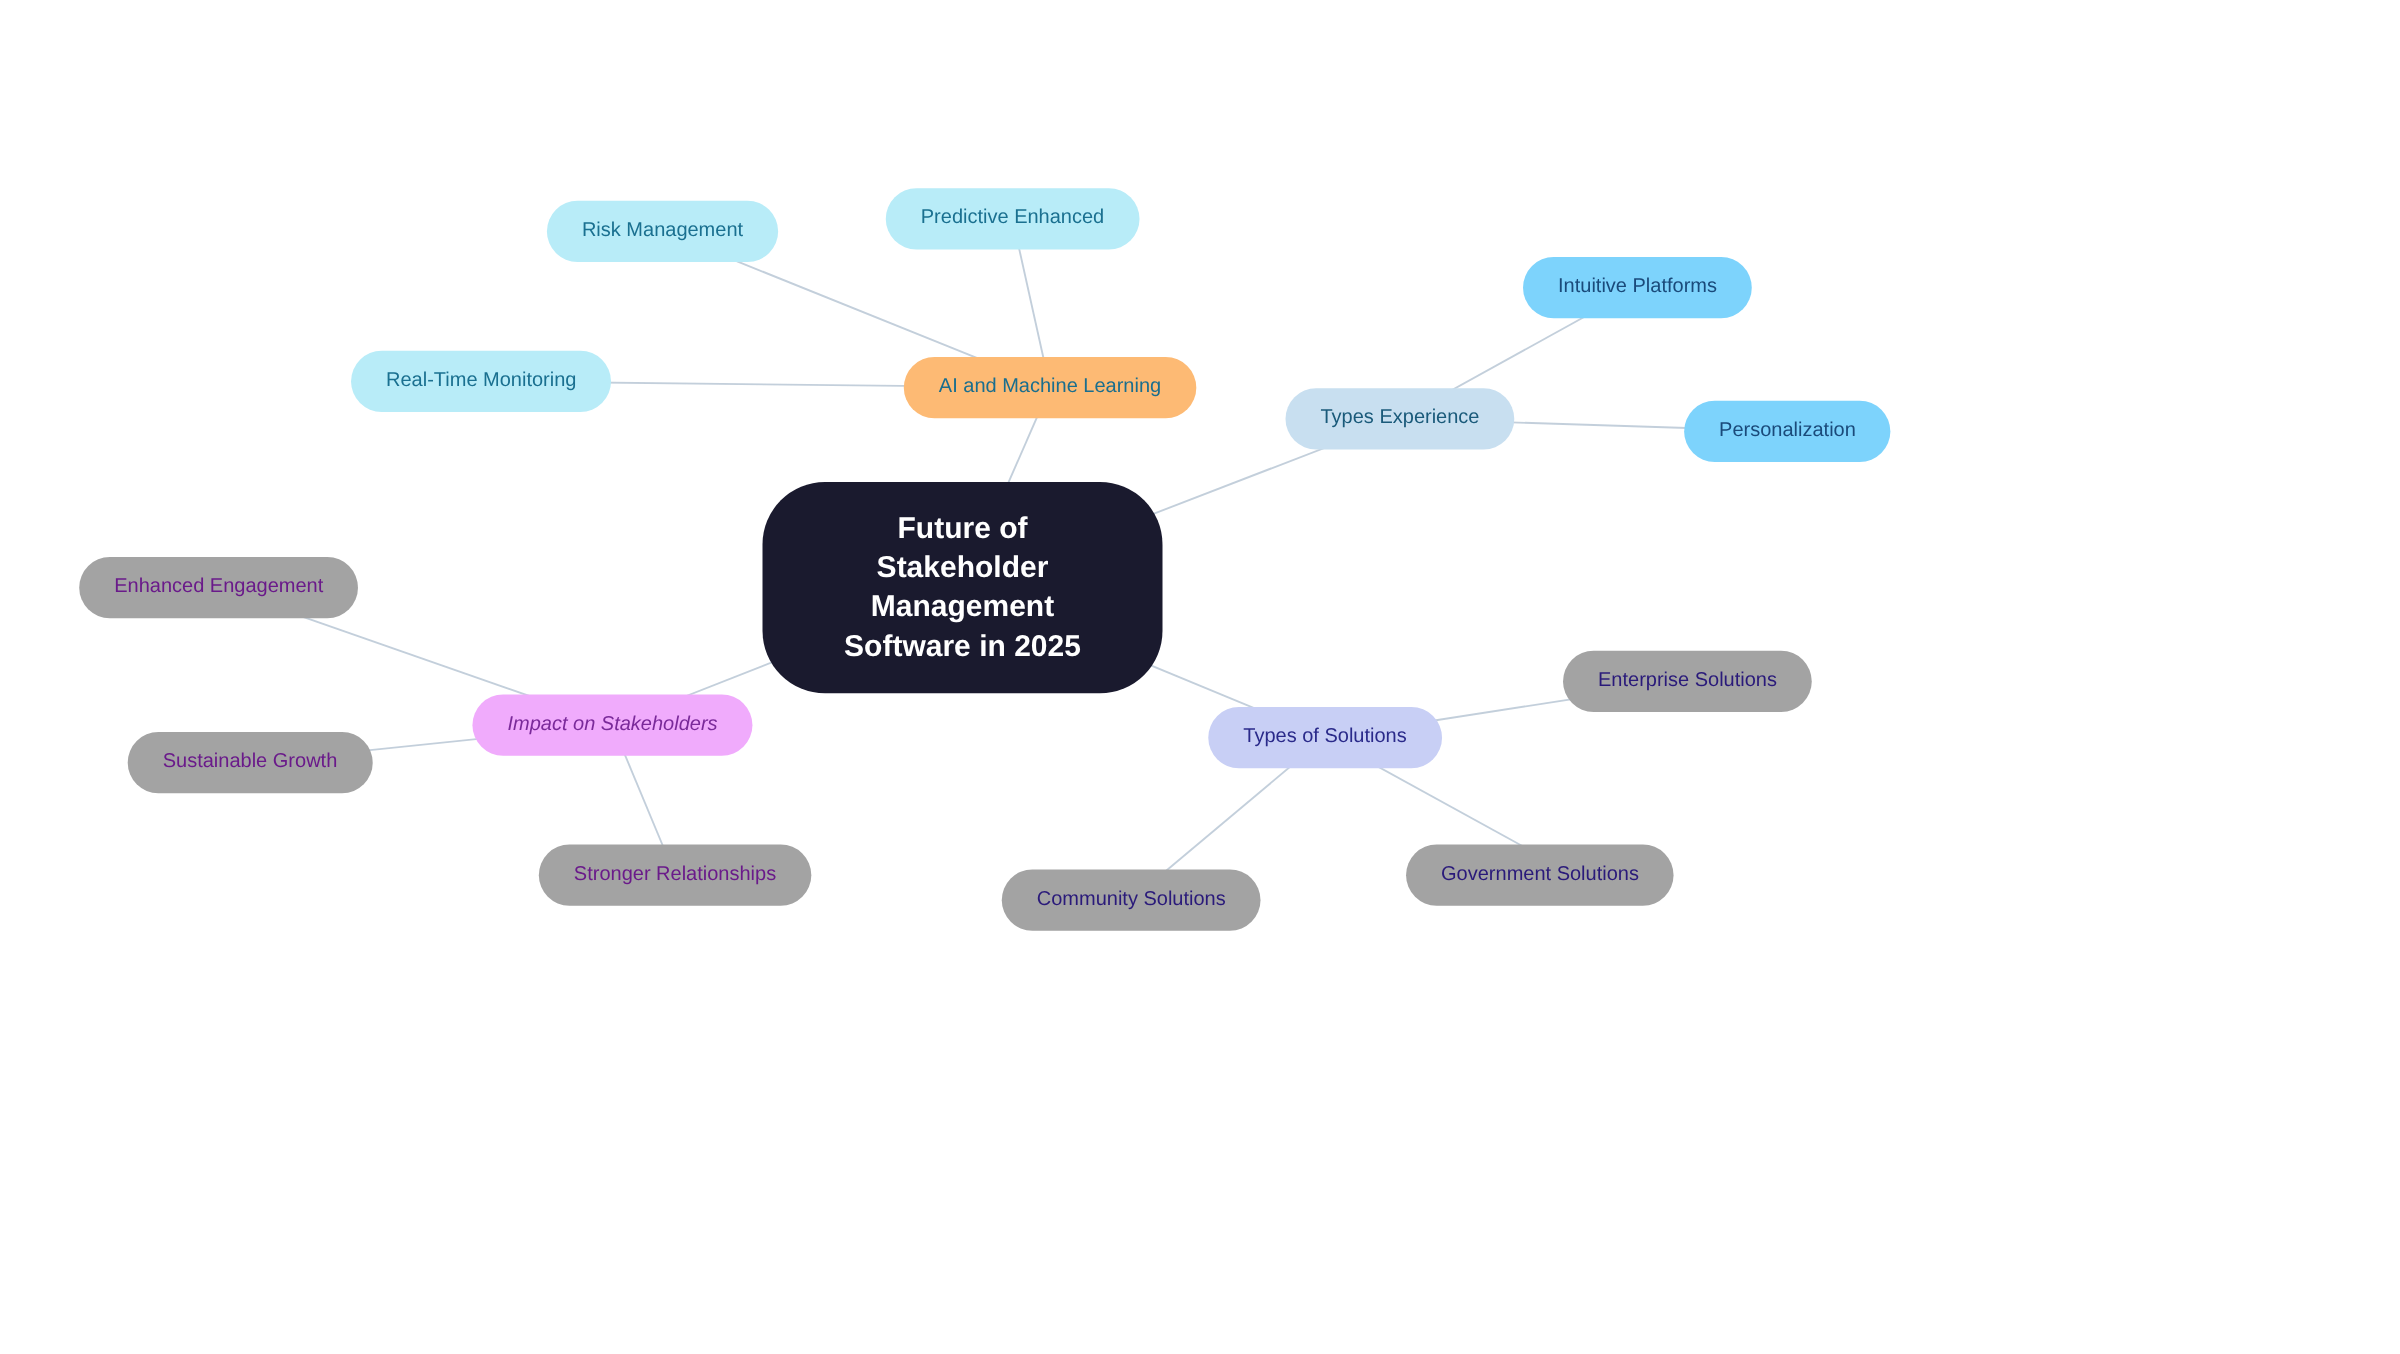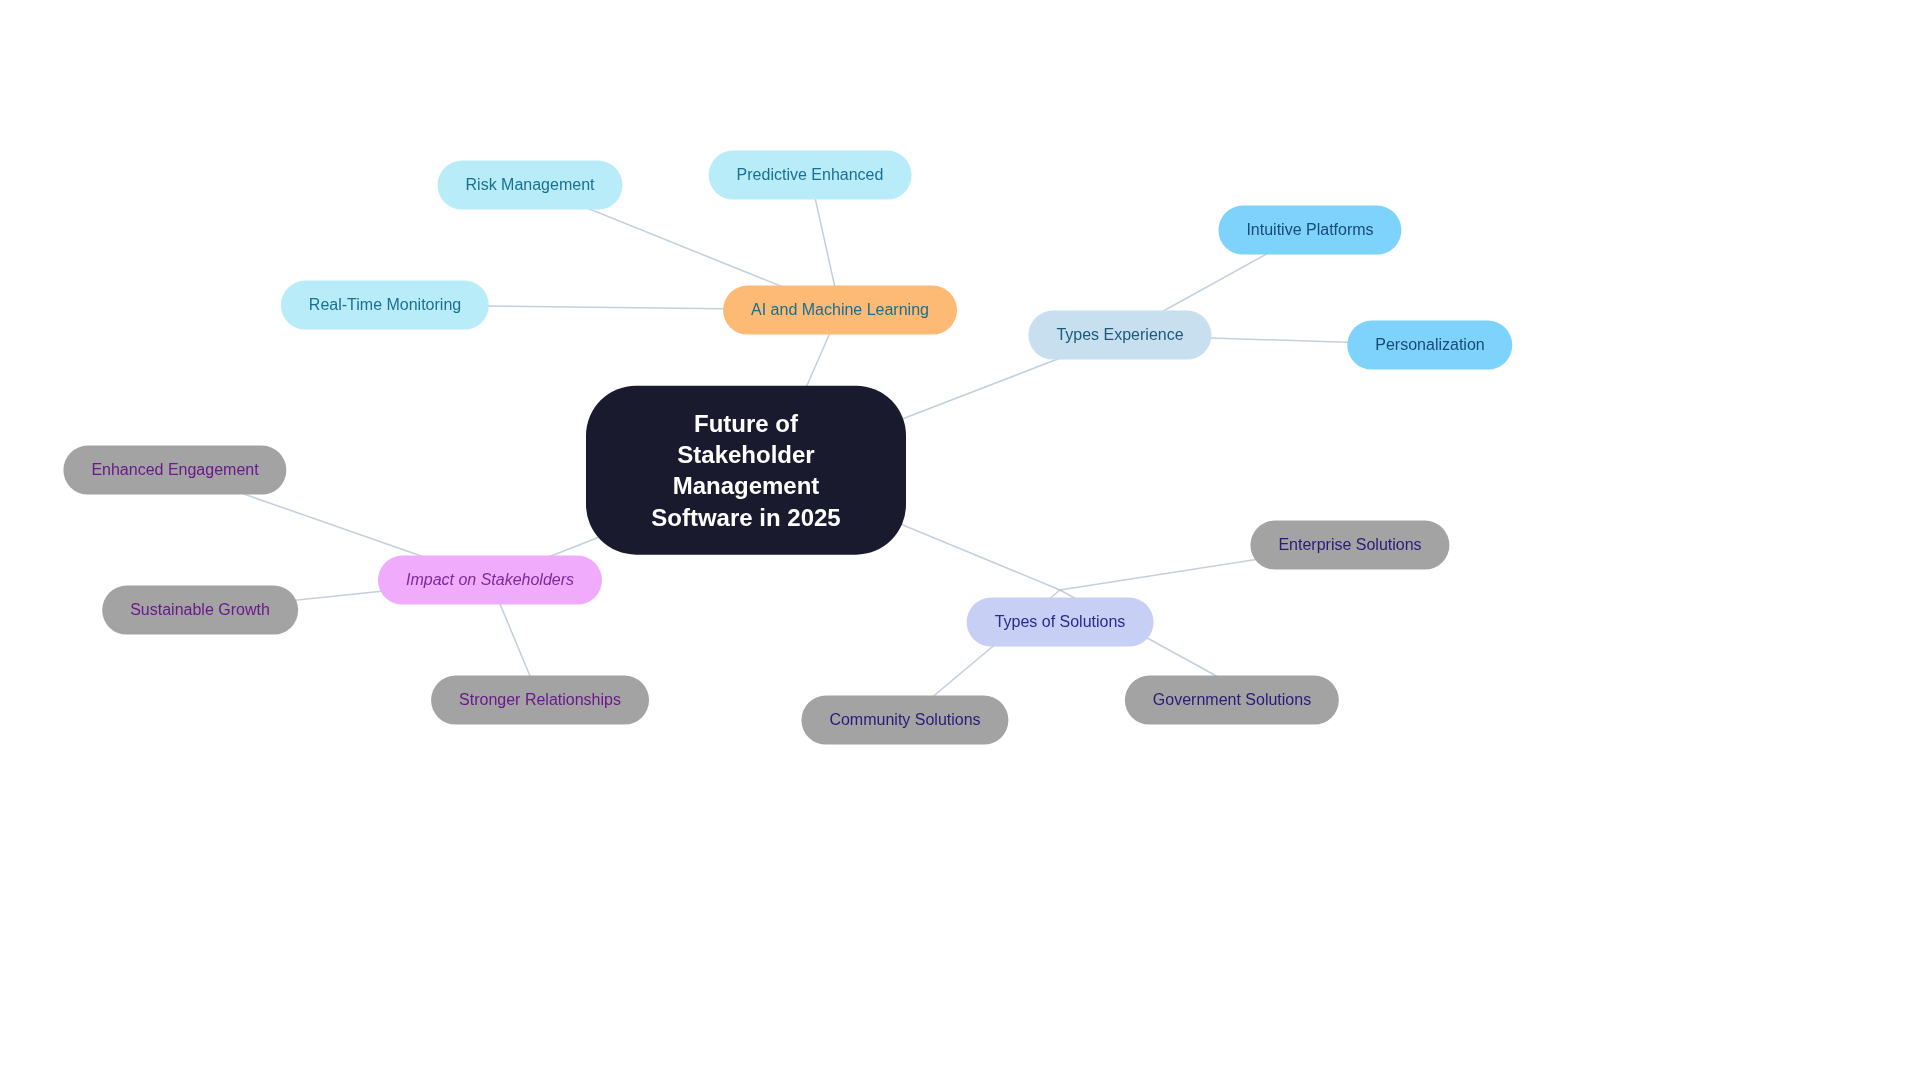--- a/index.html
+++ b/index.html
@@ -56,21 +56,20 @@
       color: #1a5a7a;
     }
     .node-impact {
       background: #f0abfc;
       color: #7a2a9a;
       font-style: italic;
     }
     .node-solutions {
       background: #c8cff5;
       color: #2a2a8a;
-      margin-top: 32px;
     }
     .node-cyan {
       background: #b8ecf8;
       color: #1a7090;
       border: none;
     }
     .node-blue-light {
       background: #7dd3fc;
       color: #1a4a7a;
     }
@@ -98,21 +97,21 @@
       <line x1="770" y1="470" x2="490" y2="580" stroke="#aabbcc" stroke-width="1.5" opacity="0.7"></line>
       <line x1="490" y1="580" x2="175" y2="470" stroke="#aabbcc" stroke-width="1.5" opacity="0.7"></line>
       <line x1="490" y1="580" x2="200" y2="610" stroke="#aabbcc" stroke-width="1.5" opacity="0.7"></line>
       <line x1="490" y1="580" x2="540" y2="700" stroke="#aabbcc" stroke-width="1.5" opacity="0.7"></line>
       <line x1="770" y1="470" x2="1060" y2="590" stroke="#aabbcc" stroke-width="1.5" opacity="0.7"></line>
       <line x1="1060" y1="590" x2="1350" y2="545" stroke="#aabbcc" stroke-width="1.5" opacity="0.7"></line>
       <line x1="1060" y1="590" x2="905" y2="720" stroke="#aabbcc" stroke-width="1.5" opacity="0.7"></line>
       <line x1="1060" y1="590" x2="1260" y2="700" stroke="#aabbcc" stroke-width="1.5" opacity="0.7"></line>
     </svg>
   <div id="nodes-container">
-      <div class="node node-center" style="left: 746px; top: 470px;">Future of Stakeholder
+      <div class="node node-center" style="left: 770px; top: 470px;">Future of Stakeholder
 Management Software in 2025</div>
       <div class="node node-ai" style="left: 840px; top: 310px;">AI and Machine Learning</div>
       <div class="node node-cyan" style="left: 530px; top: 185px;">Risk Management</div>
       <div class="node node-cyan" style="left: 810px; top: 175px;">Predictive Enhanced</div>
       <div class="node node-cyan" style="left: 385px; top: 305px;">Real-Time Monitoring</div>
       <div class="node node-ux" style="left: 1120px; top: 335px;">Types Experience</div>
       <div class="node node-blue-light" style="left: 1310px; top: 230px;">Intuitive Platforms</div>
       <div class="node node-blue-light" style="left: 1430px; top: 345px;">Personalization</div>
       <div class="node node-impact" style="left: 490px; top: 580px;">Impact on Stakeholders</div>
       <div class="node node-pink" style="left: 175px; top: 470px;">Enhanced Engagement</div>

